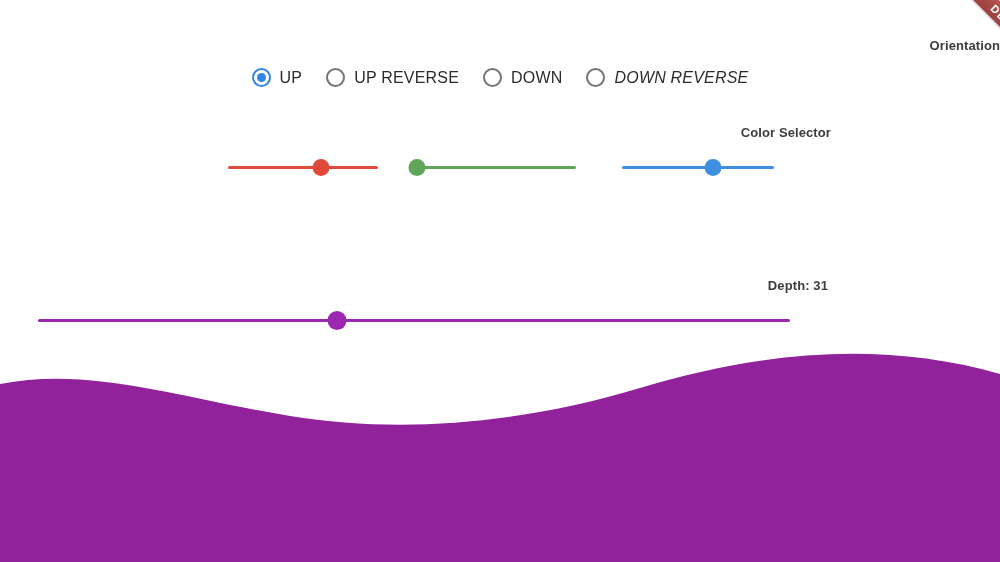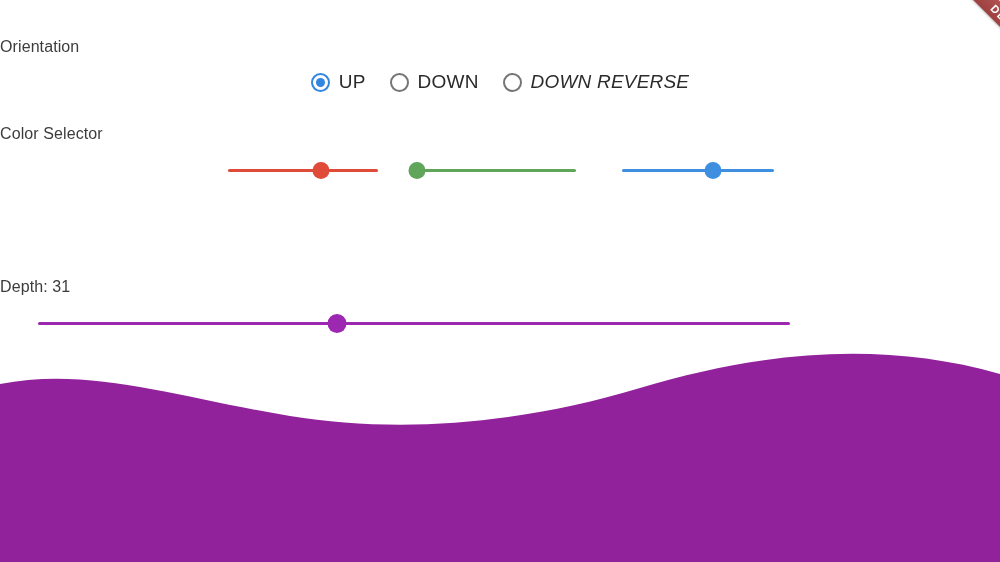--- a/index.html
+++ b/index.html
@@ -18,24 +18,24 @@
   #app {
     position: absolute;
     inset: 0;
     width: 1000px;
     height: 562px;
     overflow: hidden;
   }
 
   
   .section-title {
-    text-align: left;
-    font-size: 16px;
+    text-align: right;
+    font-size: 13px;
     color: #3c3c3c;
-    font-weight: 400;
+    font-weight: 700;
     letter-spacing: 0.1px;
   }
 
   
   #orientation-section {
     position: absolute;
     left: 0;
     top: 38px;
     width: 1000px;
   }
@@ -71,21 +71,21 @@
     width: 9px;
     height: 9px;
     border-radius: 50%;
     background: transparent;
   }
   .radio-option.selected .radio-inner {
     background: #3285e0;
   }
   .radio-label {
     margin-left: 9px;
-    font-size: 19px;
+    font-size: 16px;
     color: #2b2b2b;
     letter-spacing: 0.2px;
     white-space: nowrap;
   }
 
   
   #color-section {
     position: absolute;
     left: 0;
     top: 125px;
@@ -206,20 +206,26 @@
 
     <div id="radio-row">
 
       <label class="radio-option selected">
         <span class="radio-outer" style="border-color: rgb(50, 133, 224);">
           <span class="radio-inner" style="background: rgb(50, 133, 224);"></span>
         </span>
         <span class="radio-label">UP</span>
       </label>
 
+      <label class="radio-option">
+        <span class="radio-outer" style="border-color: rgb(117, 117, 117);">
+          <span class="radio-inner" style="background: transparent;"></span>
+        </span>
+        <span class="radio-label">UP REVERSE</span>
+      </label>
 
       <label class="radio-option">
         <span class="radio-outer" style="border-color: rgb(117, 117, 117);">
           <span class="radio-inner" style="background: transparent;"></span>
         </span>
         <span class="radio-label">DOWN</span>
       </label>
 
       <label class="radio-option">
         <span class="radio-outer" style="border-color: rgb(117, 117, 117);">

